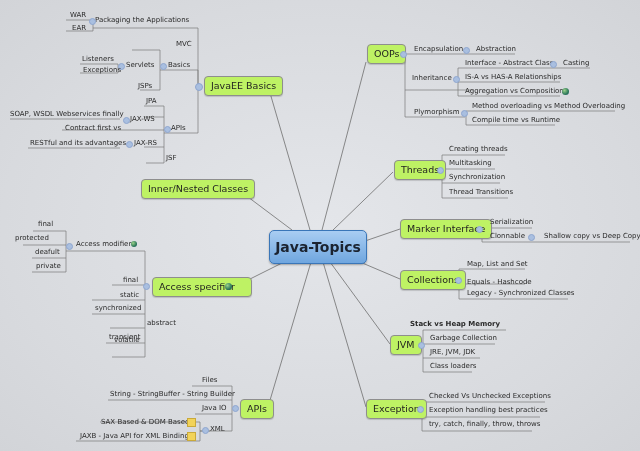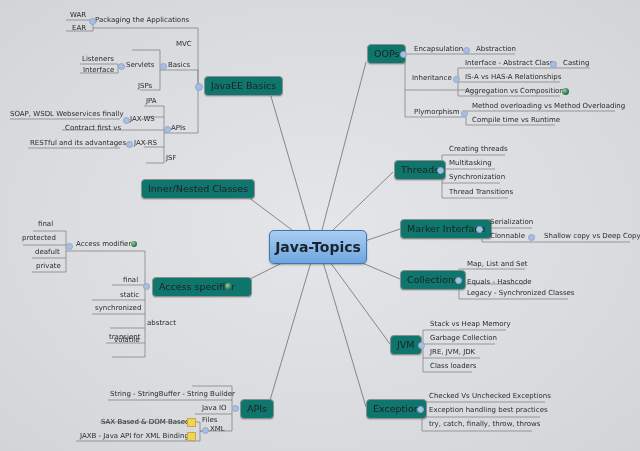--- a/index.html
+++ b/index.html
@@ -5,21 +5,21 @@
   html, body { margin:0; padding:0; }
   body {
     width:640px; height:451px; overflow:hidden; position:relative;
     background: radial-gradient(ellipse at 50% 50%, #e4e6ea 0%, #d8dade 70%, #d2d4d8 100%);
     font-family: "DejaVu Sans", sans-serif;
     color:#222;
   }
   svg.lines { position:absolute; left:0; top:0; width:640px; height:451px; }
   .t { position:absolute; font-size:7px; white-space:nowrap; line-height:9px; color:#2a2a2a; }
   .box {
-    position:absolute; background:#0f766e; border:1px solid #8e8e8e; border-radius:4px;
+    position:absolute; background:#bef264; border:1px solid #8e8e8e; border-radius:4px;
     font-size:9.5px; line-height:18px; padding:0 6px; white-space:nowrap; color:#1f1f1f;
     box-shadow: 0 1px 1px rgba(0,0,0,0.15);
   }
   .root {
     position:absolute; left:269px; top:230px; width:96px; height:32px;
     border-radius:5px; border:1px solid #3a76b8;
     background: linear-gradient(#a9cdf2, #6fa6df);
     font-weight:bold; font-size:14px; text-align:center; line-height:32px; color:#1b2330;
     box-shadow: 0 1px 2px rgba(0,0,0,0.3);
   }
@@ -121,21 +121,21 @@
 <span class="t" style="left:95px;top:16px;">Packaging the Applications</span>
 <span class="dot" style="left:89px;top:18px;width:5px;height:5px;"></span>
 <span class="t" style="left:70px;top:11px;">WAR</span>
 <span class="t" style="left:72px;top:24px;">EAR</span>
 <span class="t" style="left:168px;top:61px;">Basics</span>
 <span class="dot" style="left:160px;top:63px;width:5px;height:5px;"></span>
 <span class="t" style="left:137px;top:40px;margin-left:39px;">MVC</span>
 <span class="t" style="left:126px;top:61px;">Servlets</span>
 <span class="dot" style="left:118px;top:63px;width:5px;height:5px;"></span>
 <span class="t" style="left:82px;top:55px;">Listeners</span>
-<span class="t" style="left:83px;top:66px;">Interface</span>
+<span class="t" style="left:83px;top:66px;">Exceptions</span>
 <span class="t" style="left:138px;top:82px;">JSPs</span>
 <span class="t" style="left:171px;top:124px;">APIs</span>
 <span class="dot" style="left:164px;top:126px;width:5px;height:5px;"></span>
 <span class="t" style="left:146px;top:97px;">JPA</span>
 <span class="t" style="left:130px;top:115px;">JAX-WS</span>
 <span class="dot" style="left:123px;top:117px;width:5px;height:5px;"></span>
 <span class="t" style="left:10px;top:110px;">SOAP, WSDL Webservices finally</span>
 <span class="t" style="left:65px;top:124px;">Contract first vs</span>
 <span class="t" style="left:134px;top:139px;">JAX-RS</span>
 <span class="dot" style="left:126px;top:141px;width:5px;height:5px;"></span>
@@ -144,33 +144,33 @@
 
 <div class="box" style="left:141px;top:179px;">Inner/Nested Classes</div>
 
 <div class="box" style="left:152px;top:277px;padding-right:16px;">Access specifier</div>
 <span class="globe" style="left:225px;top:283px;"></span>
 <span class="dot" style="left:143px;top:283px;width:5px;height:5px;"></span>
 <span class="t" style="left:76px;top:240px;">Access modifier</span>
 <span class="globe" style="left:131px;top:241px;width:6px;height:6px;"></span>
 <span class="dot" style="left:66px;top:243px;width:5px;height:5px;"></span>
 <span class="t" style="left:38px;top:220px;">final</span>
-<span class="t" style="left:22px;top:234px;">protected</span>
+<span class="t" style="left:15px;top:234px;">protected</span>
 <span class="t" style="left:35px;top:248px;">deafult</span>
 <span class="t" style="left:36px;top:262px;">private</span>
 <span class="t" style="left:123px;top:276px;">final</span>
 <span class="t" style="left:120px;top:291px;">static</span>
 <span class="t" style="left:95px;top:304px;">synchronized</span>
 <span class="t" style="left:111px;top:319px;margin-left:36px;">abstract</span>
 <span class="t" style="left:109px;top:333px;">transient</span>
 <span class="t" style="left:114px;top:336px;">volatile</span>
 
 <div class="box" style="left:240px;top:399px;">APIs</div>
 <span class="dot" style="left:232px;top:405px;width:5px;height:5px;"></span>
-<span class="t" style="left:202px;top:376px;margin-top:40px;">Files</span>
+<span class="t" style="left:202px;top:376px;">Files</span>
 <span class="t" style="left:110px;top:390px;">String - StringBuffer - String Builder</span>
 <span class="t" style="left:202px;top:404px;">Java IO</span>
 <span class="t" style="left:210px;top:425px;">XML</span>
 <span class="dot" style="left:202px;top:427px;width:5px;height:5px;"></span>
 <span class="t" style="left:101px;top:418px;">SAX Based &amp; DOM Based</span>
 <span class="note" style="left:187px;top:418px;"></span>
 <span class="t" style="left:80px;top:432px;">JAXB - Java API for XML Binding</span>
 <span class="note" style="left:187px;top:432px;"></span>
 
 <div class="box" style="left:367px;top:44px;">OOPs</div>
@@ -206,21 +206,21 @@
 <span class="t" style="left:544px;top:232px;">Shallow copy vs Deep Copy</span>
 
 <div class="box" style="left:400px;top:270px;">Collections</div>
 <span class="dot" style="left:455px;top:277px;width:5px;height:5px;"></span>
 <span class="t" style="left:467px;top:260px;">Map, List and Set</span>
 <span class="t" style="left:467px;top:278px;">Equals - Hashcode</span>
 <span class="t" style="left:467px;top:289px;">Legacy - Synchronized Classes</span>
 
 <div class="box" style="left:390px;top:335px;">JVM</div>
 <span class="dot" style="left:418px;top:342px;width:5px;height:5px;"></span>
-<span class="t" style="left:430px;top:320px;">Stack vs Heap Memory</span>
+<span class="t" style="left:410px;top:320px;font-weight:bold;">Stack vs Heap Memory</span>
 <span class="t" style="left:430px;top:334px;">Garbage Collection</span>
 <span class="t" style="left:430px;top:348px;">JRE, JVM, JDK</span>
 <span class="t" style="left:430px;top:362px;">Class loaders</span>
 
 <div class="box" style="left:366px;top:399px;">Exception</div>
 <span class="dot" style="left:417px;top:406px;width:5px;height:5px;"></span>
 <span class="t" style="left:429px;top:392px;">Checked Vs Unchecked Exceptions</span>
 <span class="t" style="left:429px;top:406px;">Exception handling best practices</span>
 <span class="t" style="left:429px;top:420px;">try, catch, finally, throw, throws</span>
 

